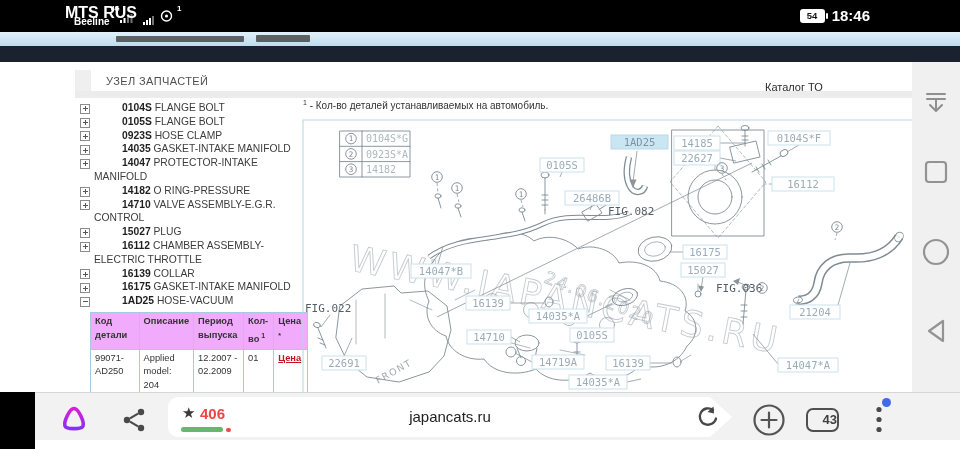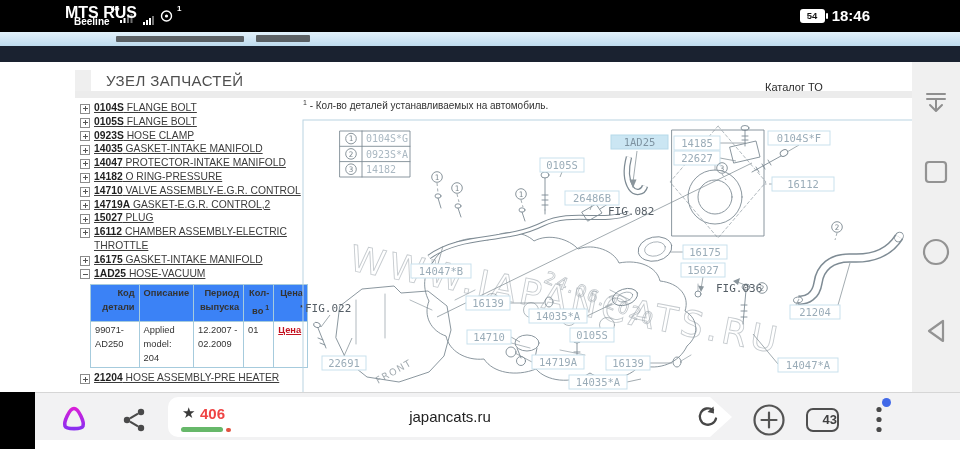--- a/index.html
+++ b/index.html
@@ -23,38 +23,38 @@
   
   .strip{position:absolute;left:0;top:32px;width:960px;height:14px;background:linear-gradient(#e2f1fa,#bedbee);}
   .clipped{position:absolute;background:#2e2e2e;opacity:.72;border-radius:1px;filter:blur(.4px);}
   .clip1{left:116px;top:36px;width:128px;height:6px;}
   .clip2{left:256px;top:35px;width:54px;height:7px;}
   .catalog-link{position:absolute;left:765px;top:32px;font-size:11px;line-height:14px;color:#2b2b2b;
     text-decoration:underline;cursor:pointer;margin-top:48px;}
   .navy{position:absolute;left:0;top:46px;width:960px;height:16px;background:#1a2230;}
   
   .tabbg{position:absolute;left:75px;top:70px;width:16px;height:21px;background:#efefef;}
-  .tab{position:absolute;left:91px;top:70px;height:21px;padding:0 15px;background:#fff;font-size:15px;
+  .tab{position:absolute;left:91px;top:70px;height:21px;padding:0 15px;background:#fff;font-size:11px;
     color:#4f4f4f;line-height:22px;letter-spacing:.4px;cursor:pointer;}
   .tabstrip{position:absolute;left:75px;top:91px;width:860px;height:7px;background:#ececec;}
   
   .footnote{position:absolute;left:303px;top:99px;font-size:10px;color:#333;}
   .footnote sup{font-size:7px;}
   
   .parts{position:absolute;left:80px;top:101px;width:228px;font-size:10.3px;line-height:13.8px;color:#3c3c3c;}
   .pl-item{position:relative;padding-left:14px;}
   .pl-ico{position:absolute;left:0;top:2.8px;width:8px;height:8px;border:1px solid #8c8c8c;background:#fff;cursor:pointer;}
   .pl-ico:before{content:"";position:absolute;left:1.5px;top:3.5px;width:5px;height:1px;background:#555;}
   .pl-ico.plus:after{content:"";position:absolute;left:3.5px;top:1.5px;width:1px;height:5px;background:#555;}
-  .pl-link{color:#3c3c3c;text-decoration:underline;cursor:pointer;}
+  .pl-link{color:#3c3c3c;cursor:pointer;margin-left:28px;}
   .pl-link b{color:#1f1f1f;}
   
   .pt{border-collapse:collapse;margin:4px 0 3px 10px;font-size:9.3px;color:#333;background:#fff;}
   .pt th,.pt td{border:1px solid #a6cbdd;padding:2px 4px;vertical-align:top;text-align:left;}
-  .pt th{background:#3b82f6;font-weight:700;text-align:right;}
+  .pt th{background:#f0abfc;font-weight:700;}
   .pt .ctr{text-align:left;}
   .price-link{color:#c41220;font-weight:700;text-decoration:underline;cursor:pointer;}
   
   .diagram{position:absolute;left:302px;top:119px;width:634px;height:273px;}
   .lblbox{fill:#fff;stroke:#c9e1ed;stroke-width:1;}
   .lblbox.hl{fill:#cbe6f3;stroke:#b6d9e9;}
   .lbltx{font-family:"DejaVu Sans Mono",monospace;font-size:10.5px;fill:#9aacb8;}
   .lbltx.hltx{fill:#7e93a1;}
   .fig{font-family:"DejaVu Sans Mono",monospace;font-size:11px;fill:#555e66;}
   .legtx{font-family:"DejaVu Sans Mono",monospace;font-size:10px;fill:#aab8c2;}
@@ -145,23 +145,24 @@
 
   <div class="parts" id="parts-list">
       <div class="pl-item"><span class="pl-ico plus"></span><a class="pl-link"><b>0104S</b> FLANGE BOLT</a></div>
       <div class="pl-item"><span class="pl-ico plus"></span><a class="pl-link"><b>0105S</b> FLANGE BOLT</a></div>
       <div class="pl-item"><span class="pl-ico plus"></span><a class="pl-link"><b>0923S</b> HOSE CLAMP</a></div>
       <div class="pl-item"><span class="pl-ico plus"></span><a class="pl-link"><b>14035</b> GASKET-INTAKE MANIFOLD</a></div>
       <div class="pl-item"><span class="pl-ico plus"></span><a class="pl-link"><b>14047</b> PROTECTOR-INTAKE MANIFOLD</a></div>
       <div class="pl-item"><span class="pl-ico plus"></span><a class="pl-link"><b>14182</b> O RING-PRESSURE</a></div>
       <div class="pl-item"><span class="pl-ico plus"></span></div>
       <div class="pl-item"><span class="pl-ico plus"></span><a class="pl-link"><b>14710</b> VALVE ASSEMBLY-E.G.R. CONTROL</a></div>
-      <div class="pl-item"><span class="pl-ico plus"></span><a class="pl-link"><b>14719A</b> GASKET-E.G.R. CONTROL,2</a></div>
+      <div class="pl-item"><span class="pl-ico plus"></span></div>
       <div class="pl-item"><span class="pl-ico plus"></span><a class="pl-link"><b>15027</b> PLUG</a></div>
       <div class="pl-item"><span class="pl-ico plus"></span><a class="pl-link"><b>16112</b> CHAMBER ASSEMBLY-ELECTRIC THROTTLE</a></div>
+      <div class="pl-item"><span class="pl-ico plus"></span><a class="pl-link"><b>16139</b> COLLAR</a></div>
       <div class="pl-item"><span class="pl-ico plus"></span><a class="pl-link"><b>16175</b> GASKET-INTAKE MANIFOLD</a></div>
       <div class="pl-item"><span class="pl-ico minus"></span><a class="pl-link"><b>1AD25</b> HOSE-VACUUM</a></div>
       <table class="pt">
         <thead>
           <tr>
             <th style="width: 60px;"><span>Код детали</span></th>
             <th style="width: 42px;"><span>Описание</span></th>
             <th style="width: 46px;"><span>Период выпуска</span></th>
             <th style="width: 24px;"><span>Кол-во</span><sup> 1</sup></th>
             <th style="width: 30px;"><span>Цена</span><sup> *</sup></th>

